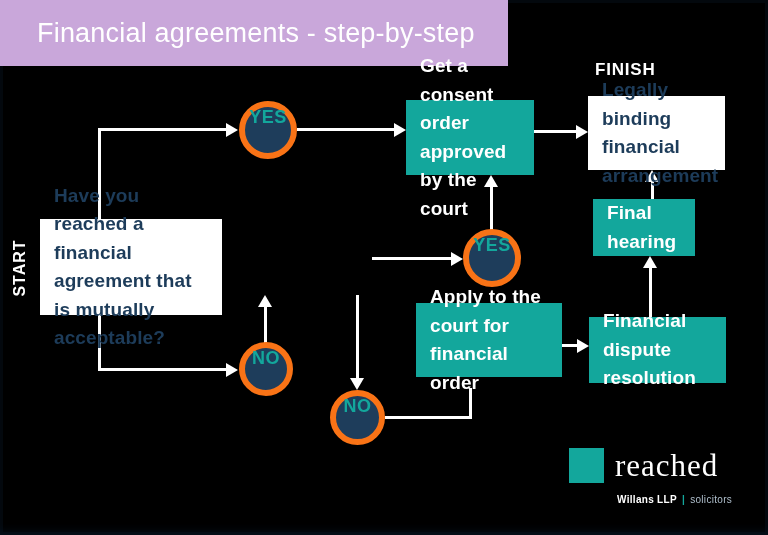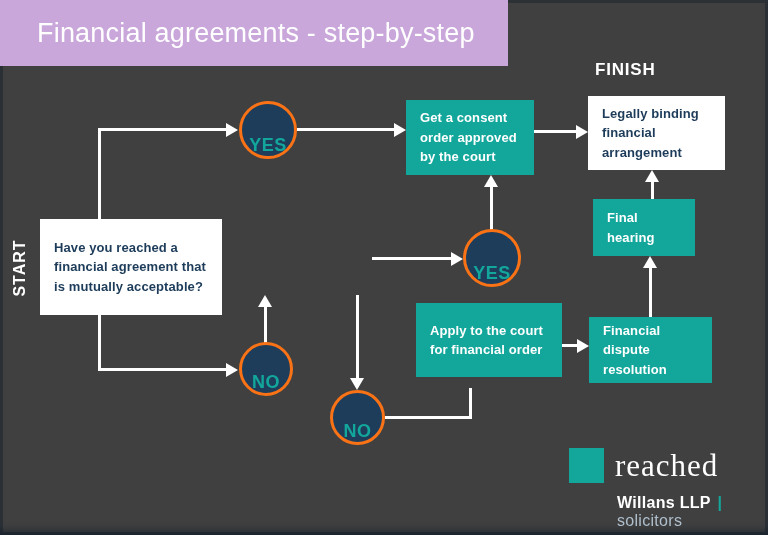--- a/index.html
+++ b/index.html
@@ -1,43 +1,43 @@
 <!DOCTYPE html>
 <html><head>
 <meta charset="utf-8">
 <style>
   html,body{margin:0;padding:0;background:#10263c;}
   .canvas{
     position:relative; width:768px; height:535px; overflow:hidden;
-    background:#404040;
+    background:#000000;
     font-family:"Liberation Sans", sans-serif;
     box-shadow: inset 0 0 0 3px rgba(8,22,38,.35), inset 0 -9px 8px -5px rgba(8,22,38,.55);
   }
   
   .banner{
     position:absolute; left:0; top:0; width:508px; height:66px;
     background:#C9A7DA; display:flex; align-items:center;
   }
   .banner h1{
     margin:0 0 0 37px; color:#ffffff; font-size:27px; font-weight:400; letter-spacing:.2px;
   }
   
   .node{
     position:absolute; z-index:3; display:flex; align-items:center;
-    font-weight:700; font-size:13px; line-height:1.5; letter-spacing:.1px;
+    font-weight:700; font-size:19px; line-height:1.5; letter-spacing:.1px;
     box-sizing:border-box; padding:8px 12px 8px 14px;
   }
   .teal{ background:#13A79C; color:#ffffff; }
   .white{ background:#ffffff; color:#1D3C5A; }
   
   .circle{
     position:absolute; z-index:3; box-sizing:border-box;
-    border:3px solid #f97316; border-radius:50%;
+    border:6px solid #f97316; border-radius:50%;
     background:#1E3D5B; color:#13A79C;
-    display:flex; align-items:flex-end; justify-content:center;
+    display:flex; align-items:flex-start; justify-content:center;
     font-weight:700; font-size:18px; letter-spacing:.5px;
   }
   
   .line{ position:absolute; background:#ffffff; z-index:1; }
   .arr{ position:absolute; width:0; height:0; z-index:2; }
   .arr.right{ border-top:7px solid transparent; border-bottom:7px solid transparent; border-left:12px solid #ffffff; }
   .arr.up{ border-left:7px solid transparent; border-right:7px solid transparent; border-bottom:12px solid #ffffff; }
   .arr.down{ border-left:7px solid transparent; border-right:7px solid transparent; border-top:12px solid #ffffff; }
   
   .start-label{
@@ -48,21 +48,21 @@
   .finish-label{
     position:absolute; left:595px; top:60px;
     color:#ffffff; font-weight:700; font-size:17px; letter-spacing:.8px; z-index:3;
   }
   
   .logo-square{ position:absolute; left:569px; top:448px; width:35px; height:35px; background:#13A79C; z-index:3; }
   .logo-brand{
     position:absolute; left:615px; top:448px; width:120px; z-index:3;
     color:#ffffff; font-family:"Liberation Serif", serif; font-size:31px; letter-spacing:1px; font-weight:400;
   }
-  .logo-tagline{ position:absolute; left:617px; top:494px; z-index:3; font-size:16px; color:#ffffff; letter-spacing:.3px; }
+  .logo-tagline{ position:absolute; left:617px; top:494px; z-index:3; font-size:10px; color:#ffffff; letter-spacing:.3px; }
   .logo-tagline .b{ font-weight:700; }
   .logo-tagline .sep{ color:#13A79C; font-weight:700; padding:0 2px; }
   .logo-tagline .lite{ color:#AFBfCC; font-weight:400; }
 </style>
 </head>
 <body>
 
 <div class="canvas">
 
   <div class="banner">
@@ -120,21 +120,21 @@
 
   <div class="node white" style="left:588px; top:96px; width:137px; height:74px;">
     <span>Legally binding financial arrangement</span>
   </div>
 
 
   <div class="node teal" style="left:416px; top:303px; width:146px; height:74px;align-items:center;">
     <span>Apply to the court for financial order</span>
   </div>
 
-  <div class="node teal" style="left:589px; top:317px; width:123px; height:66px;">
+  <div class="node teal" style="left:589px; top:317px; width:137px; height:66px;">
     <span>Financial dispute resolution</span>
   </div>
 
   <div class="node teal" style="left:593px; top:199px; width:102px; height:57px;">
     <span>Final hearing</span>
   </div>
 
   <div class="circle" style="left:239px; top:101px; width:58px; height:58px;">
     <span>YES</span>
   </div>

